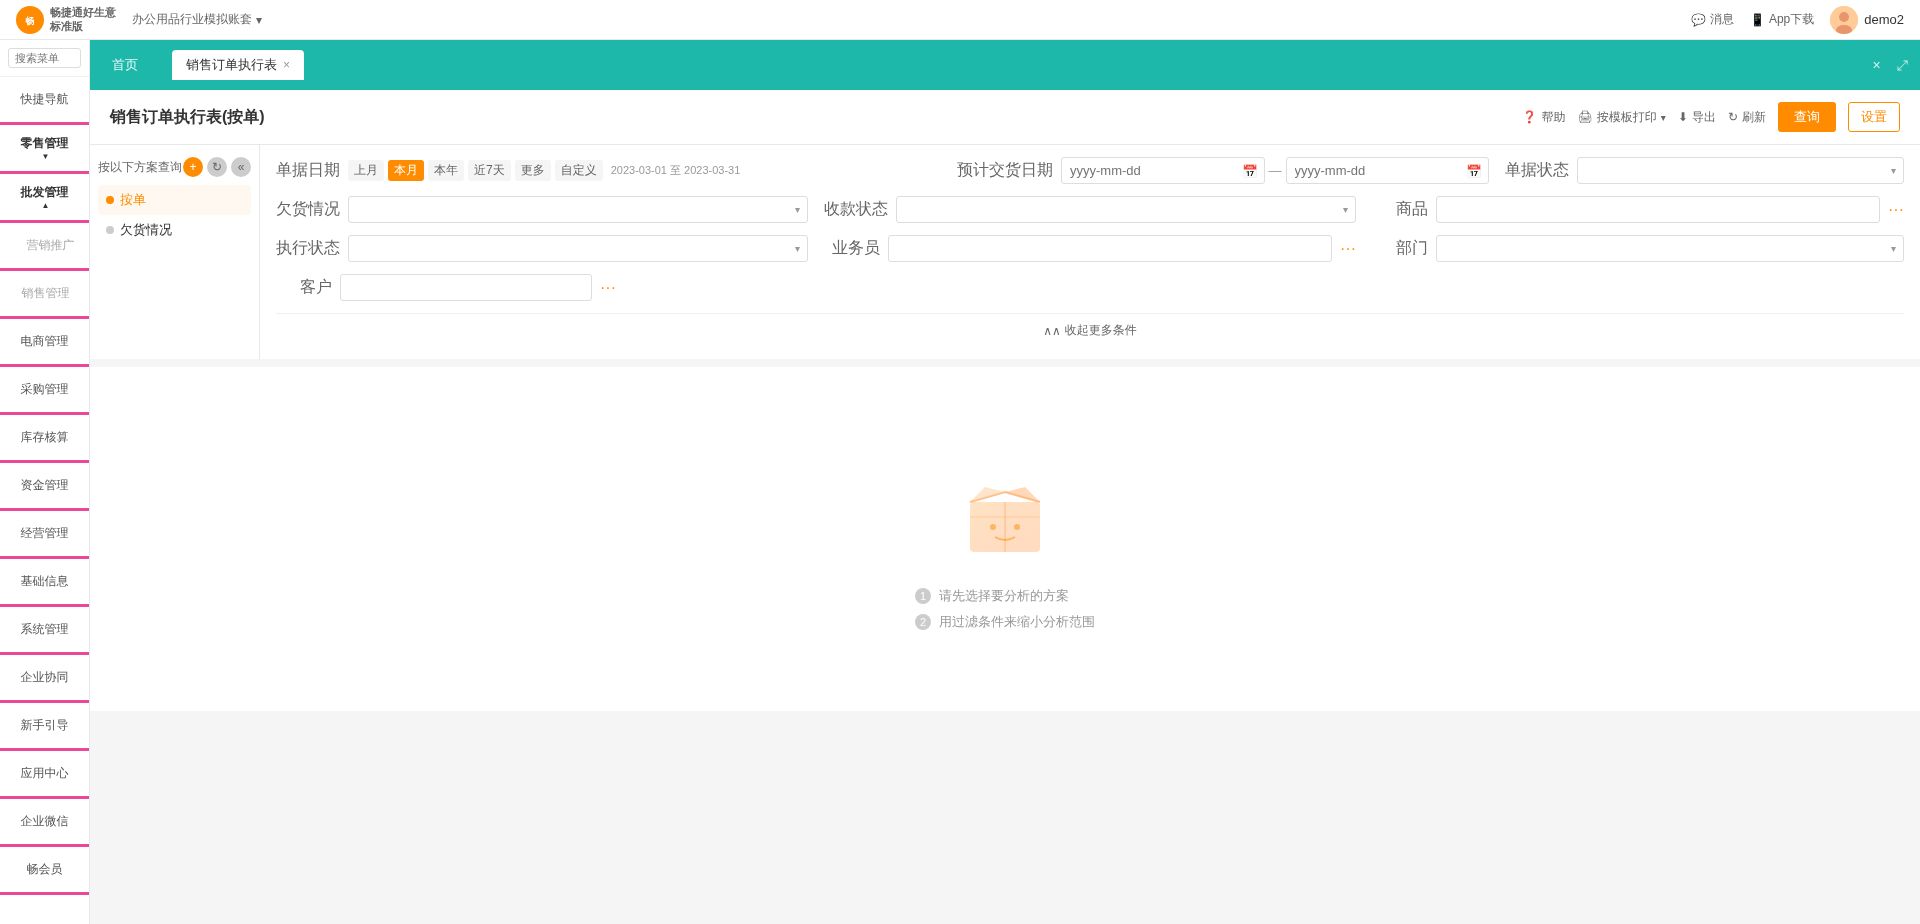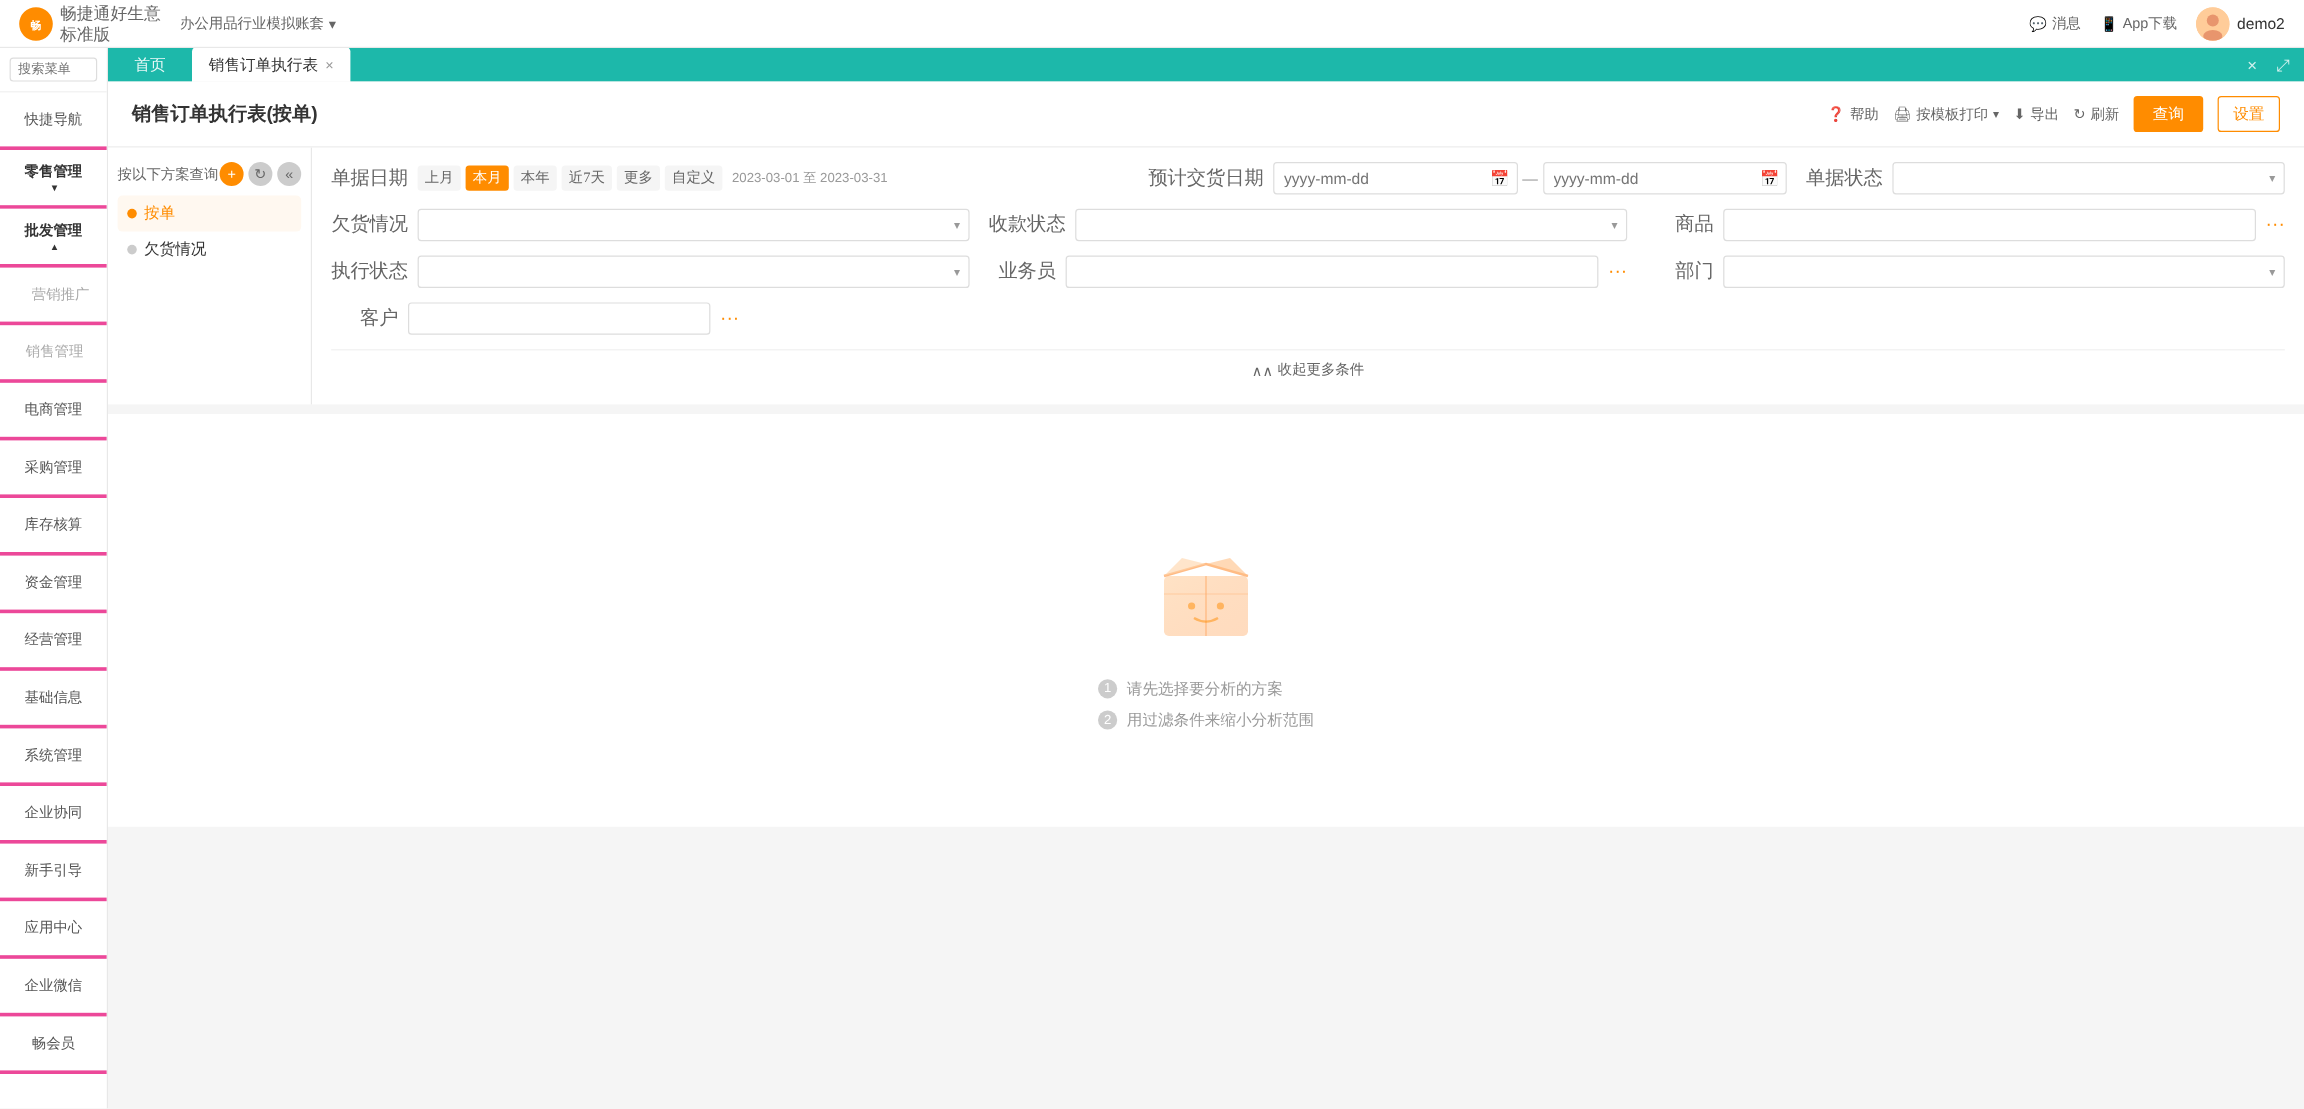--- a/index.html
+++ b/index.html
@@ -30,21 +30,21 @@
       height: 28px;
       background: #ff8c00;
       border-radius: 50%;
       display: flex;
       align-items: center;
       justify-content: center;
       color: white;
       font-size: 10px;
       font-weight: bold;
     }
-    .logo-text { font-size: 14px; color: #666; line-height: 1.2; }
+    .logo-text { font-size: 11px; color: #666; line-height: 1.2; font-weight: bold; }
     .breadcrumb-area {
       display: flex;
       align-items: center;
       gap: 4px;
       margin-left: 8px;
       color: #666;
       font-size: 12px;
     }
     .top-header-right {
       display: flex;
@@ -138,26 +138,26 @@
     
     .content-area {
       flex: 1;
       display: flex;
       flex-direction: column;
       overflow: hidden;
     }
 
     
     .tabs-bar {
-      height: 28px;
+      height: 50px;
       background: #1db8aa;
       display: flex;
       align-items: center;
       padding: 0 8px;
-      gap: 8px;
+      gap: 20px;
     }
     .tab-item {
       height: 30px;
       padding: 0 14px;
       border-radius: 4px 4px 0 0;
       display: flex;
       align-items: center;
       gap: 6px;
       cursor: pointer;
       font-size: 13px;
@@ -404,21 +404,20 @@
       top: 50%;
       transform: translateY(-50%);
       color: #999;
       font-size: 13px;
       pointer-events: none;
     }
     .date-tags {
       display: flex;
       align-items: center;
       gap: 4px;
-      font-family: Liberation Serif, serif;
     }
     .date-tag {
       padding: 2px 6px;
       border-radius: 3px;
       font-size: 12px;
       cursor: pointer;
       color: #666;
       background: #f5f5f5;
     }
     .date-tag.active {

